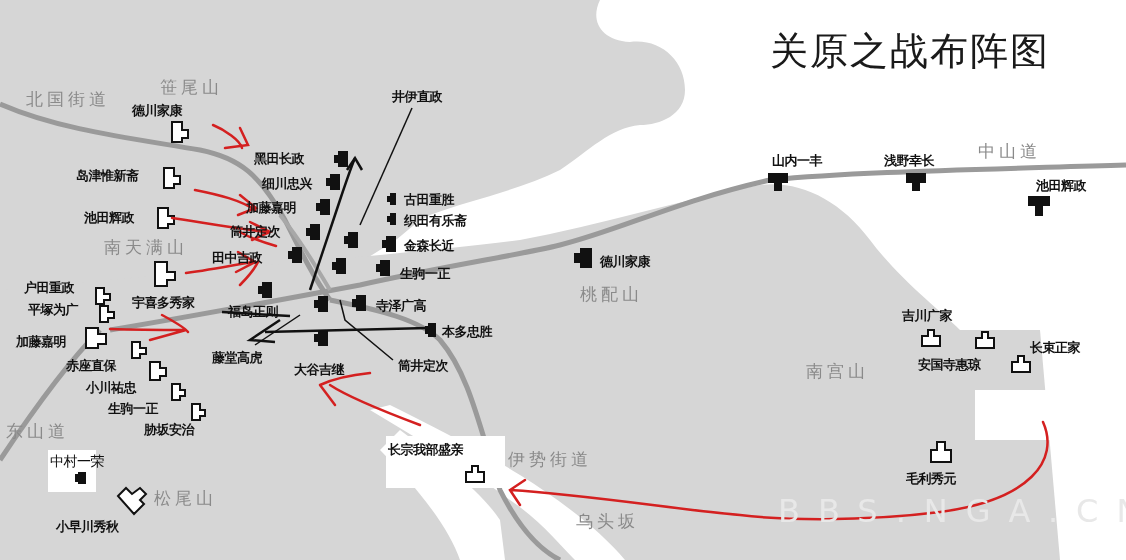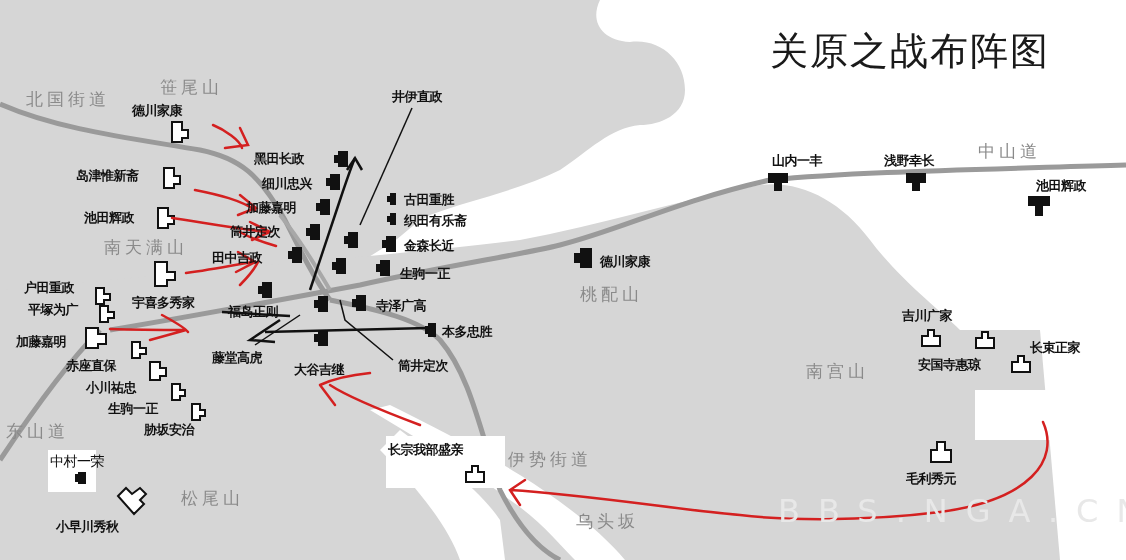--- a/index.html
+++ b/index.html
@@ -110,21 +110,21 @@
 <div class="wm" style="left:778px; top:492px;">BBS.NGA.CN</div>
 
 <div class="geo" style="left:26px; top:88px;">北国街道</div>
 <div class="geo" style="left:978px; top:140px;">中山道</div>
 <div class="geo" style="left:6px; top:420px;">东山道</div>
 <div class="geo" style="left:508px; top:448px;">伊势街道</div>
 <div class="geo" style="left:160px; top:76px;">笹尾山</div>
 <div class="geo" style="left:104px; top:236px;">南天满山</div>
 <div class="geo" style="left:580px; top:283px;">桃配山</div>
 <div class="geo" style="left:806px; top:360px;">南宫山</div>
-<div class="geo" style="left:154px; top:487px;margin-left:27px;">松尾山</div>
+<div class="geo" style="left:154px; top:487px;">松尾山</div>
 <div class="geo" style="left:576px; top:510px;">乌头坂</div>
 
 <div class="lbl" style="left:254px; top:151px;">黑田长政</div>
 <div class="lbl" style="left:262px; top:176px;">细川忠兴</div>
 <div class="lbl" style="left:246px; top:200px;">加藤嘉明</div>
 <div class="lbl" style="left:230px; top:224px;">筒井定次</div>
 <div class="lbl" style="left:212px; top:250px;">田中吉政</div>
 <div class="lbl" style="left:392px; top:89px;">井伊直政</div>
 <div class="lbl" style="left:404px; top:192px;">古田重胜</div>
 <div class="lbl" style="left:404px; top:213px;">织田有乐斋</div>

